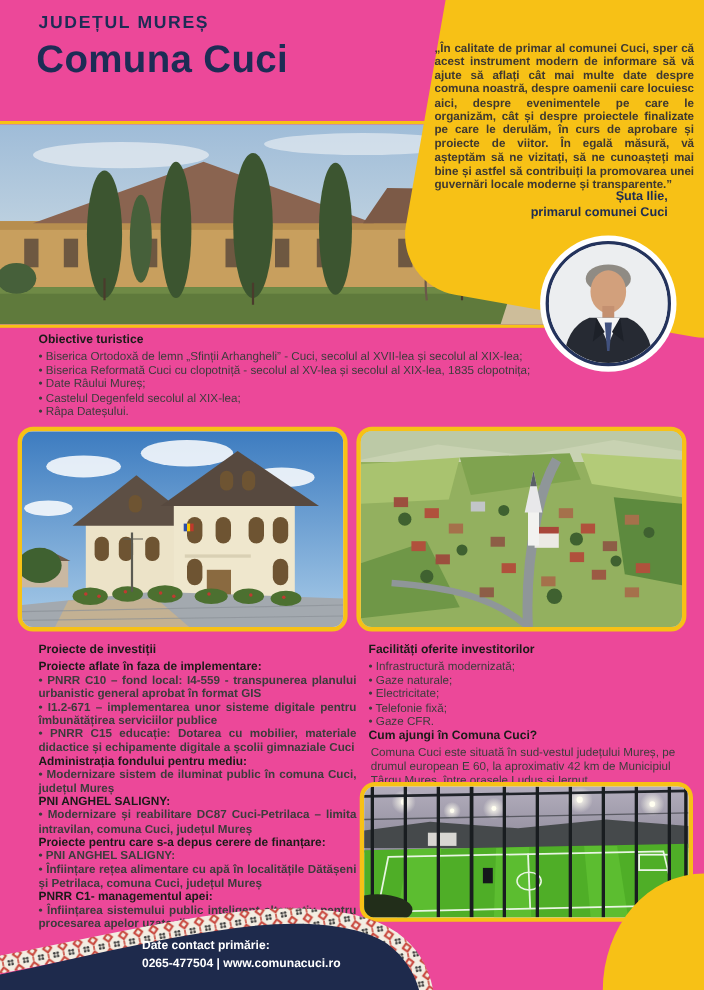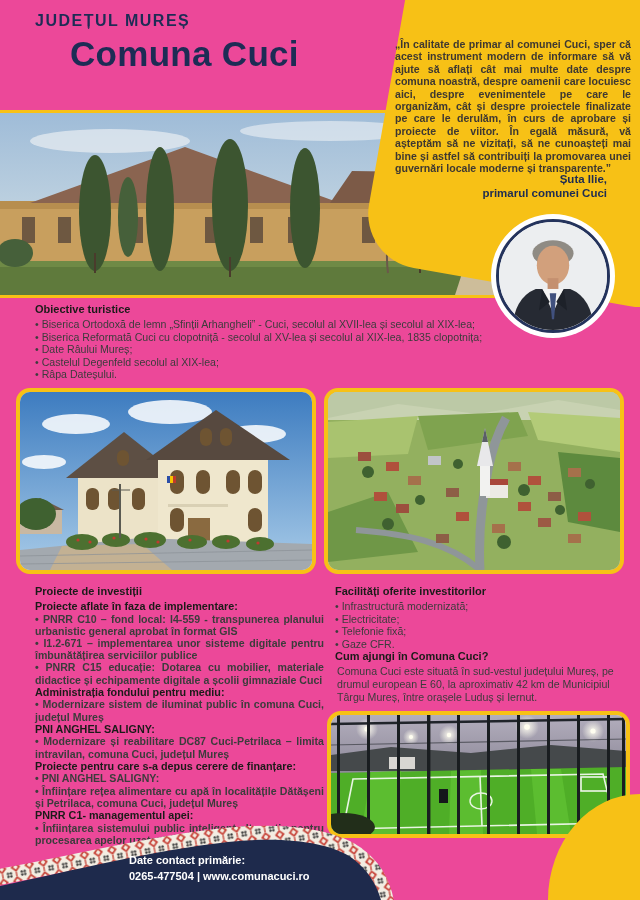--- a/index.html
+++ b/index.html
@@ -1,20 +1,20 @@
 <!DOCTYPE html>
 <html><head>
 <meta charset="utf-8">
 <style>
   html,body{margin:0;padding:0;background:#888;}
   .page{position:relative;width:640px;height:900px;margin:0 auto;background:#ec4899;overflow:hidden;
         font-family:"Liberation Sans",sans-serif;color:#3c3c3c;}
   
   .county{position:absolute;left:35px;top:12px;font-size:16px;font-weight:bold;letter-spacing:1.5px;color:#1d2c55;z-index:6;}
-  .title{position:absolute;left:33px;top:34px;font-size:35px;font-weight:bold;letter-spacing:.3px;color:#1d2c55;z-index:6;margin-left:37px;}
+  .title{position:absolute;left:33px;top:34px;font-size:35px;font-weight:bold;letter-spacing:.3px;color:#1d2c55;z-index:6;}
   
   .quote-blob{position:absolute;top:-90px;right:-80px;width:330px;height:380px;background:#f7c116;
               border-radius:55px;transform:rotate(10deg);z-index:4;}
   .quote-text{position:absolute;left:395px;top:38px;width:236px;z-index:5;font-size:10.6px;line-height:12.4px;
               text-align:justify;color:#3e3831;font-weight:bold;}
   .quote-author{position:absolute;left:385px;top:172px;width:222px;z-index:5;text-align:right;
                 font-size:11.5px;line-height:14px;font-weight:bold;color:#1e2c52;}
   
   .hero{position:absolute;left:0;top:110px;width:640px;height:182px;border-top:3px solid #f7c116;
         border-bottom:3px solid #f7c116;z-index:1;}
@@ -281,20 +281,21 @@
     <p class="bullet">PNI ANGHEL SALIGNY:</p>
     <p class="bullet">Înființare rețea alimentare cu apă în localitățile Dătășeni și Petrilaca, comuna Cuci, județul Mureș</p>
     <h4 class="sub">PNRR C1- managementul apei:</h4>
     <p class="bullet">Înființarea sistemului public inteligent alternativ pentru procesarea apelor uzate din cadrul comunei Cuci</p>
   </div>
 
   <div class="col-right">
     <h3 class="sec">Facilități oferite investitorilor</h3>
     <ul class="plain">
       <li>Infrastructură modernizată;</li>
+      <li>Gaze naturale;</li>
       <li>Electricitate;</li>
       <li>Telefonie fixă;</li>
       <li>Gaze CFR.</li>
     </ul>
     <h3 class="sec dir-head">Cum ajungi în Comuna Cuci?</h3>
     <p class="body">Comuna Cuci este situată în sud-vestul județului Mureș, pe drumul european E 60, la aproximativ 42 km de Municipiul Târgu Mureș, între orașele Luduș și Iernut.</p>
   </div>
 
   <div class="photo-card ph-sports">
     <svg width="295" height="119" viewBox="0 0 295 119">

